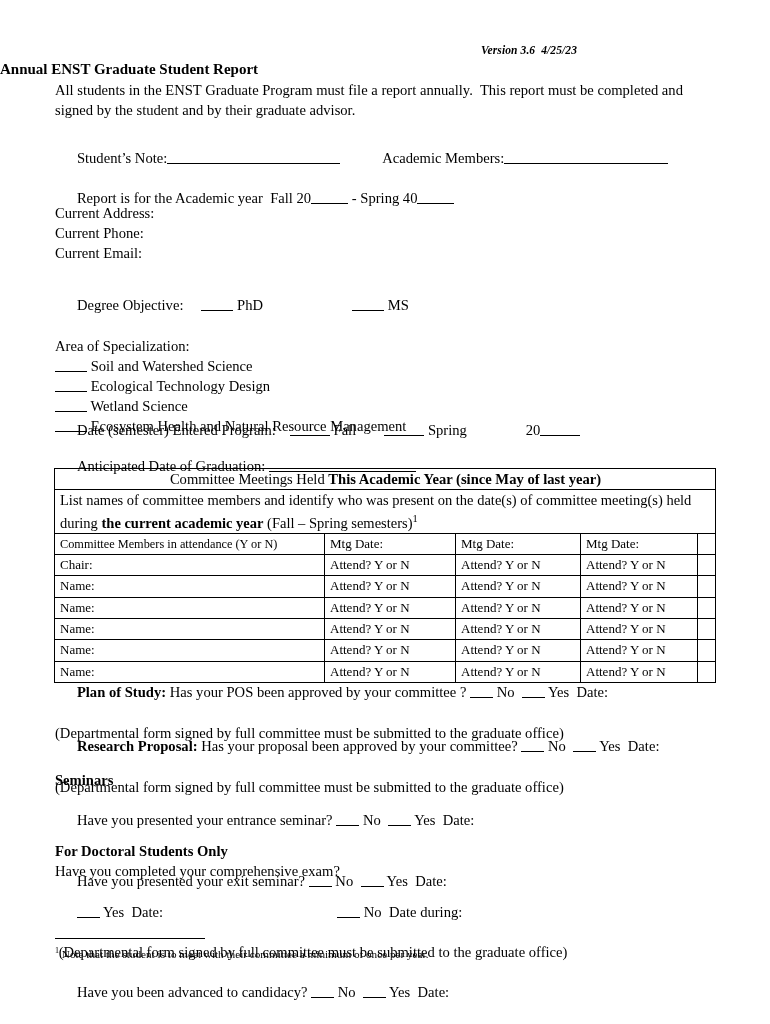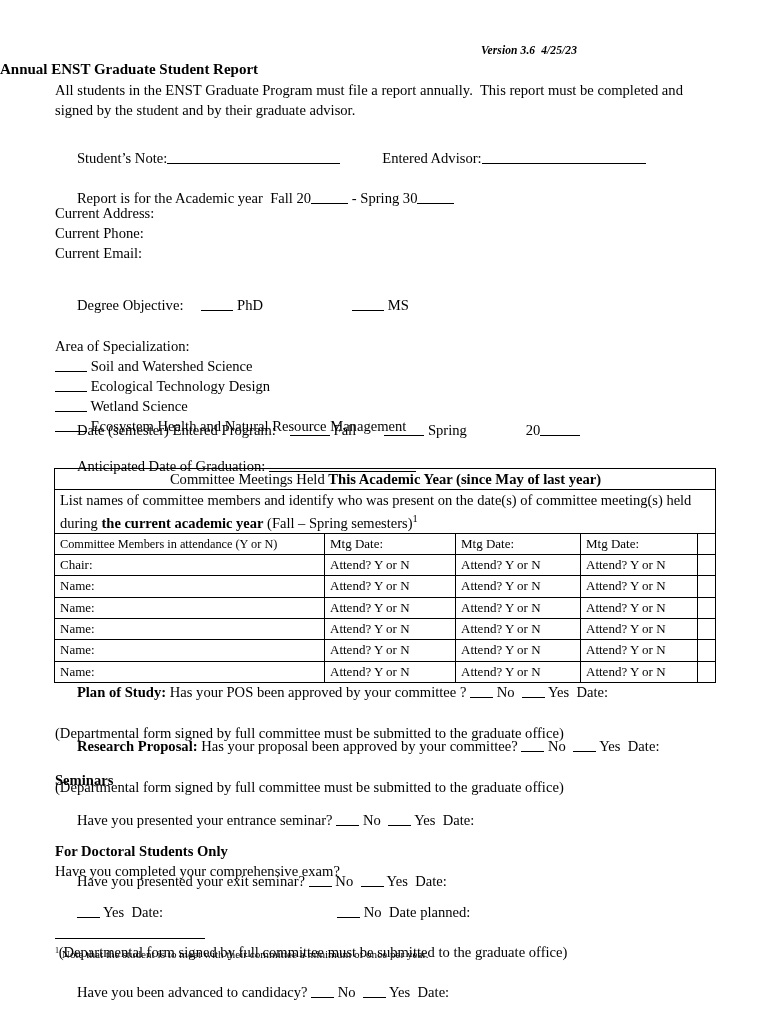--- a/index.html
+++ b/index.html
@@ -130,27 +130,27 @@
 
   <div class="doc-title">Annual ENST Graduate Student Report</div>
 
   <div class="body-block intro">
     <div class="line">All students in the ENST Graduate Program must file a report annually.  This report must be completed and</div>
     <div class="line">signed by the student and by their graduate advisor.</div>
   </div>
 
   <div class="body-block" style="top:128px">
     <div class="line">
-      <span>Student’s Note:</span><span class="blank" style="width:173px"></span><span style="display:inline-block;width:42px"></span><span>Entered Advisor:</span><span class="blank" style="width:164px"></span>
+      <span>Student’s Note:</span><span class="blank" style="width:173px"></span><span style="display:inline-block;width:42px"></span><span>Academic Members:</span><span class="blank" style="width:164px"></span>
     </div>
   </div>
 
   <div class="body-block" style="top:168px">
     <div class="line">
-      <span>Report is for the Academic year  Fall 20</span><span class="blank" style="width:37px"></span><span> - Spring 30</span><span class="blank" style="width:37px"></span>
+      <span>Report is for the Academic year  Fall 20</span><span class="blank" style="width:37px"></span><span> - Spring 40</span><span class="blank" style="width:37px"></span>
     </div>
   </div>
 
   <div class="body-block" style="top:203px">
     <div class="line">Current Address:</div>
     <div class="line">Current Phone:</div>
     <div class="line">Current Email:</div>
   </div>
 
   <div class="body-block" style="top:275px">
@@ -264,21 +264,21 @@
     </div>
     <div class="line">
       <span>Have you presented your exit seminar?</span> <span class="blank" style="width:23px"></span> <span>No</span>  <span class="blank" style="width:23px"></span> <span>Yes</span>  <span>Date:</span>
     </div>
   </div>
 
   <div class="body-block" style="top:841px">
     <div class="line"><b class="sec-head">For Doctoral Students Only</b></div>
     <div class="line">Have you completed your comprehensive exam?</div>
     <div class="line">
-      <span class="blank" style="width:23px"></span> <span>Yes</span>  <span>Date:</span><span style="display:inline-block;width:174px"></span><span class="blank" style="width:23px"></span> <span>No</span>  <span>Date planned:</span>
+      <span class="blank" style="width:23px"></span> <span>Yes</span>  <span>Date:</span><span style="display:inline-block;width:174px"></span><span class="blank" style="width:23px"></span> <span>No</span>  <span>Date during:</span>
     </div>
     <div class="line">&nbsp;<span>(Departmental form signed by full committee must be submitted to the graduate office)</span></div>
     <div class="line">
       <span>Have you been advanced to candidacy?</span> <span class="blank" style="width:23px"></span> <span>No</span>  <span class="blank" style="width:23px"></span> <span>Yes</span>  <span>Date:</span>
     </div>
   </div>
 
   <div class="footnote-rule"></div>
   <div class="footnote"><span class="sup">1</span><span> Note that the student is to meet with their committee a minimum of once per year.</span></div>
 

